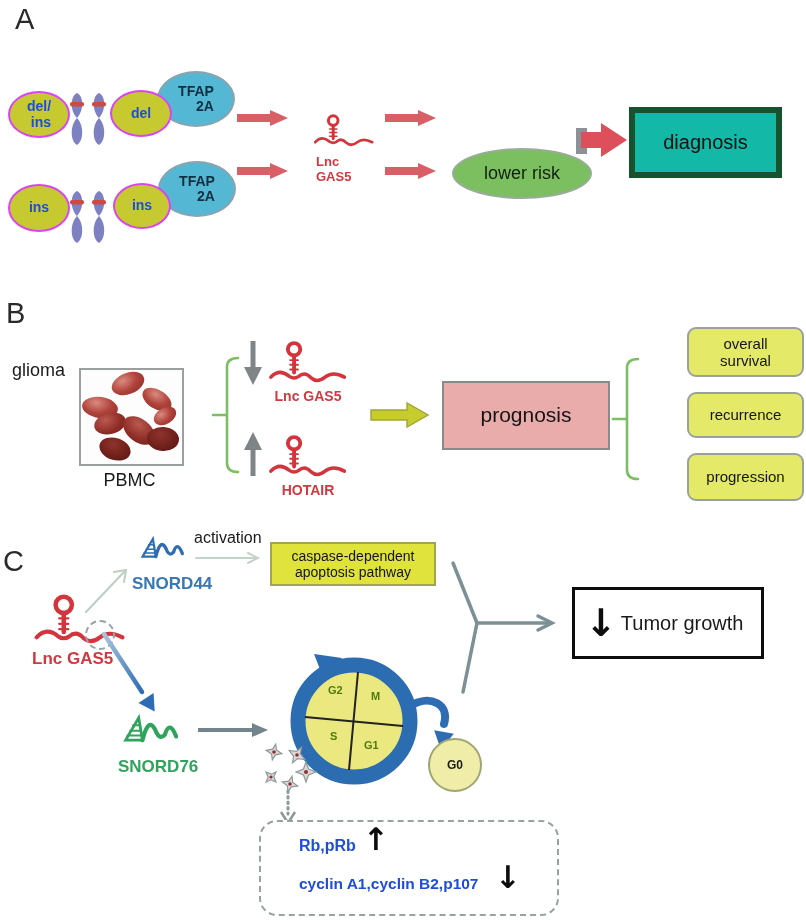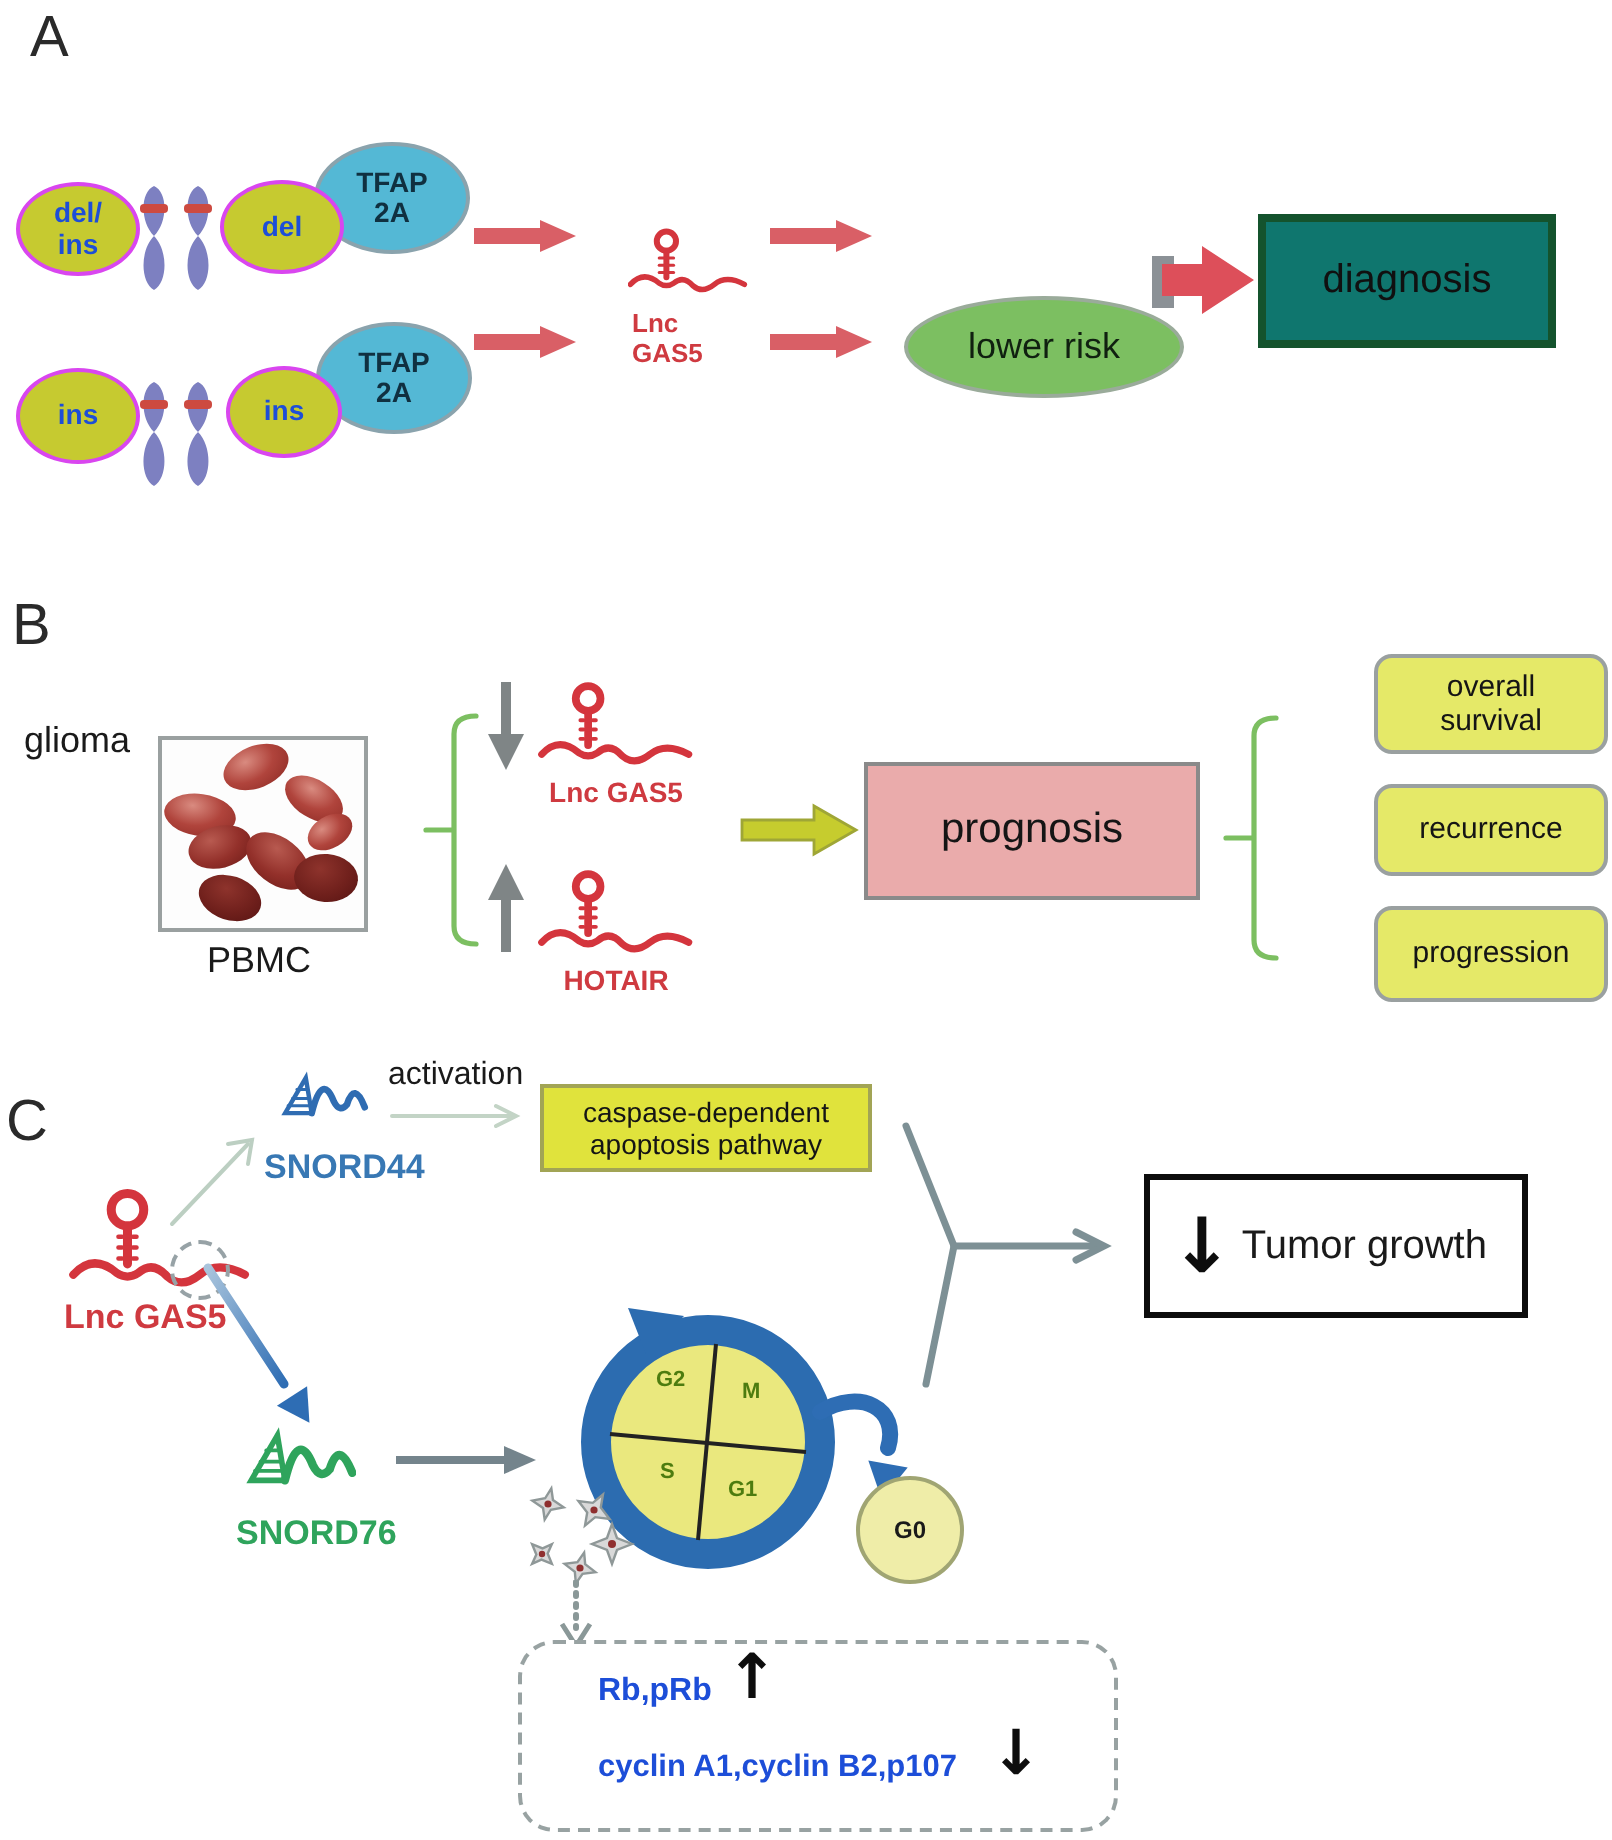--- a/index.html
+++ b/index.html
@@ -2,26 +2,26 @@
 <html><head>
 <meta charset="utf-8">
 <style>
   html,body{margin:0;padding:0;background:#fff}
   .fig{position:relative;width:806px;height:920px;background:#ffffff;
        font-family:"Liberation Sans",sans-serif;color:#1a1a1a;overflow:hidden}
   .abs{position:absolute}
   .pre{white-space:pre-line}
   .panel-letter{position:absolute;font-size:29px;color:#2a2a2a}
   .ell{position:absolute;border-radius:50%;display:flex;align-items:center;justify-content:center;
-       text-align:center;line-height:1.08}
+       text-align:right;line-height:1.08}
   .yell{background:#c6ca30;border:2px solid #d946ef;font-size:14px;font-weight:600;color:#1d4ed8}
   .tfap{background:#54b8d5;border:2px solid #8aa3ad;font-size:14px;font-weight:600;color:#103040}
   .riskell{background:#7cbf61;border:2px solid #9aab9a;font-size:18px;color:#102010}
   .box{position:absolute;display:flex;align-items:center;justify-content:center;text-align:center;line-height:1.15}
-  .diagbox{background:#0f766e;border:4px solid #14532d;font-size:20px;color:#101010}
+  .diagbox{background:#14b8a6;border:6px solid #14532d;font-size:20px;color:#101010}
   .progbox{background:#eaabab;border:2px solid #8a8a8a;font-size:21px;color:#151515}
   .outbox{background:#e5e968;border:2px solid #9aa0a0;border-radius:9px;font-size:15px;color:#151515}
   .caspbox{background:#e0e33c;border:2px solid #a2a455;font-size:14px;color:#151515}
   .tumorbox{background:#ffffff;border:3px solid #0d0d0d;display:flex;align-items:center;justify-content:flex-start;padding-left:10px;gap:4px}
   .redtxt{color:#cf3a40}
   .rna-lblA{position:absolute;font-size:13px;font-weight:700;text-align:left;line-height:1.15}
   .rna-lblB{position:absolute;font-size:14px;font-weight:600;text-align:center}
   .bigup{font-size:31px;font-weight:700;line-height:1;color:#0d0d0d;font-family:"DejaVu Sans",sans-serif}
   .pbmcimg{position:absolute;background:#fdfdfd;border:2px solid #9aa0a0;overflow:hidden}
   .rbc{position:absolute;border-radius:50%;background:radial-gradient(ellipse at 38% 30%, #d98b80 0%, #b0443c 48%, #8c2a24 100%)}
@@ -155,21 +155,21 @@
       <line x1="27" y1="38" x2="37" y2="38" stroke-width="2.5" stroke-dasharray="2 2"></line>
       <path d="M2,48 Q13,36 26,47 Q32,51 38,47 Q46,40 54,49 Q62,56 72,48 Q82,40 97,48" stroke-width="4.5"></path>
     </g>
   </svg>
   <div class="rna-lblB redtxt" style="left:266px;top:482px;width:84px">HOTAIR</div>
 
   <svg class="abs" style="left:370px;top:400px" width="60" height="30" viewBox="0 0 60 30">
     <polygon points="1,10 37,10 37,3 58,15 37,27 37,20 1,20" fill="#c6cc2e" stroke="#9fa636" stroke-width="1.4"></polygon>
   </svg>
 
-  <div class="box progbox" style="left:432px;top:381px;width:164px;height:65px">prognosis</div>
+  <div class="box progbox" style="left:442px;top:381px;width:164px;height:65px">prognosis</div>
 
   <svg class="abs" style="left:610px;top:356px" width="30" height="126" viewBox="0 0 30 126">
     <path d="M28,3 Q17,3 17,12 L17,114 Q17,123 28,123 M17,63 L3,63" stroke="#7cbf61" stroke-width="2.6" fill="none" stroke-linecap="round"></path>
   </svg>
 
   <div class="box outbox pre" style="left:687px;top:327px;width:113px;height:46px">overall
 survival</div>
   <div class="box outbox" style="left:687px;top:392px;width:113px;height:42px">recurrence</div>
   <div class="box outbox" style="left:687px;top:453px;width:113px;height:44px">progression</div>
 

